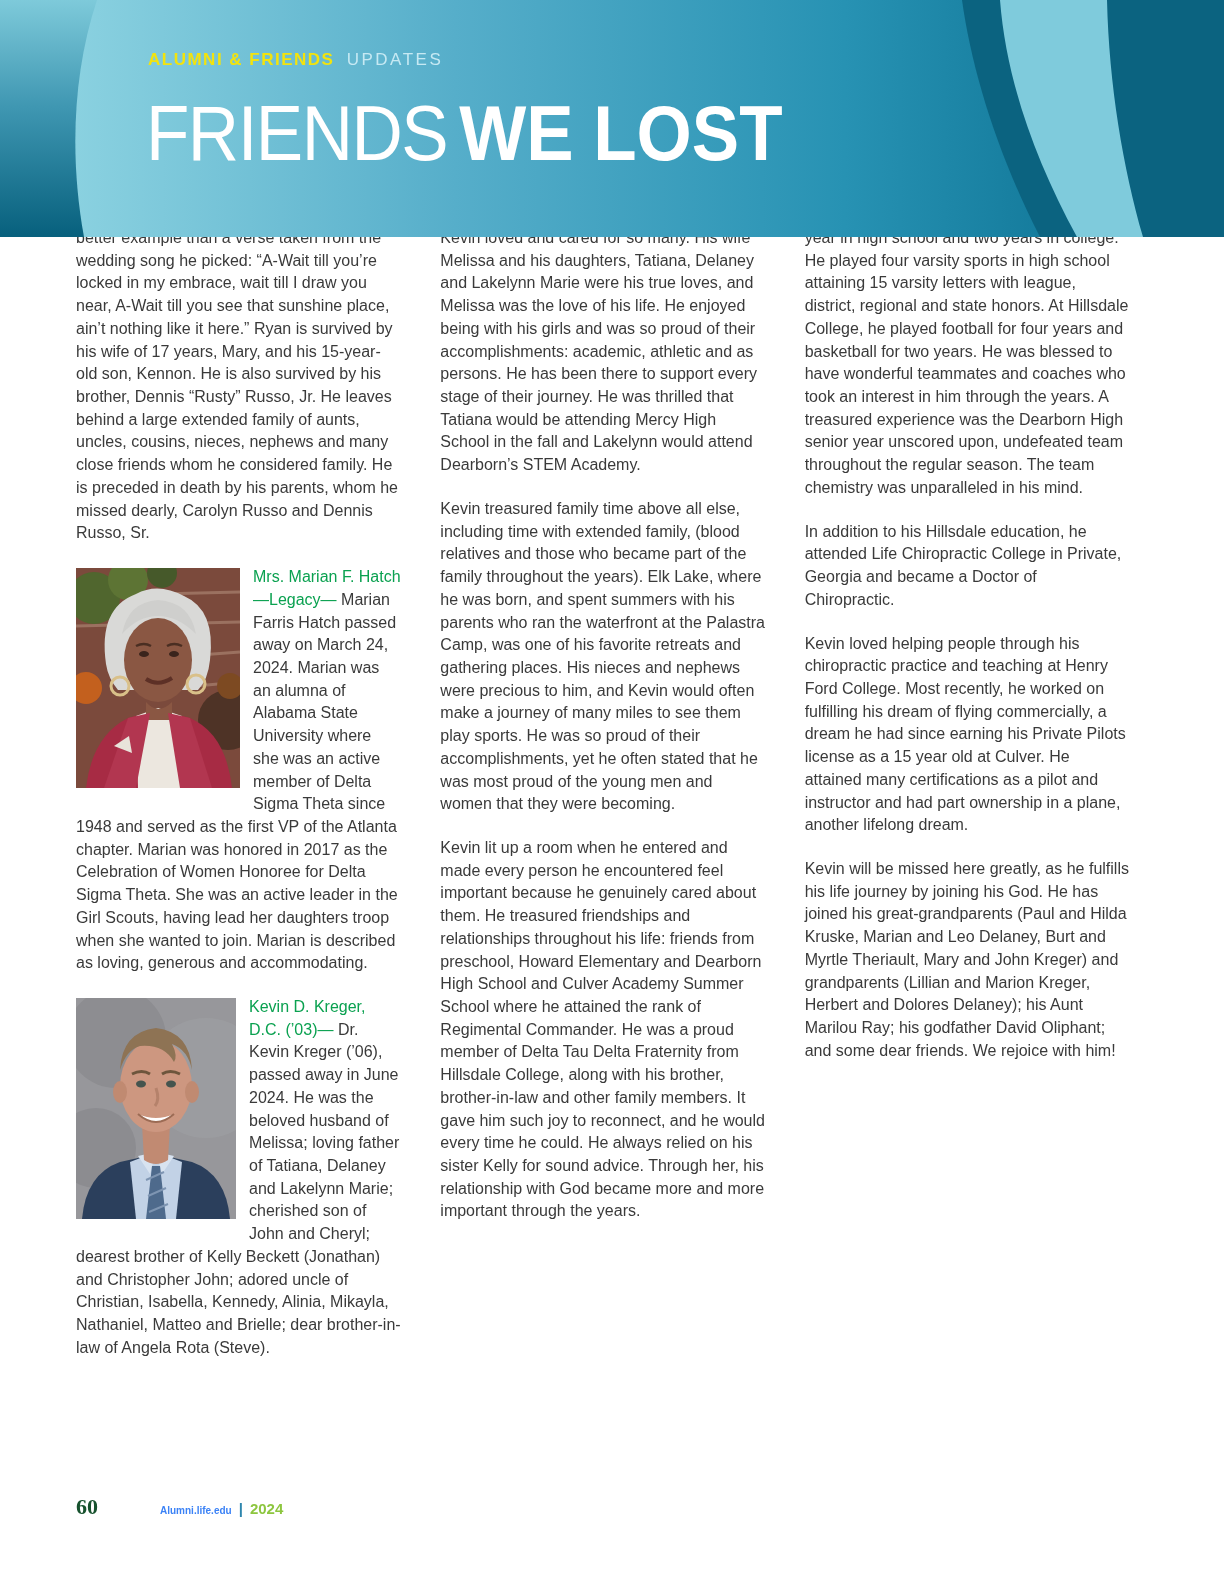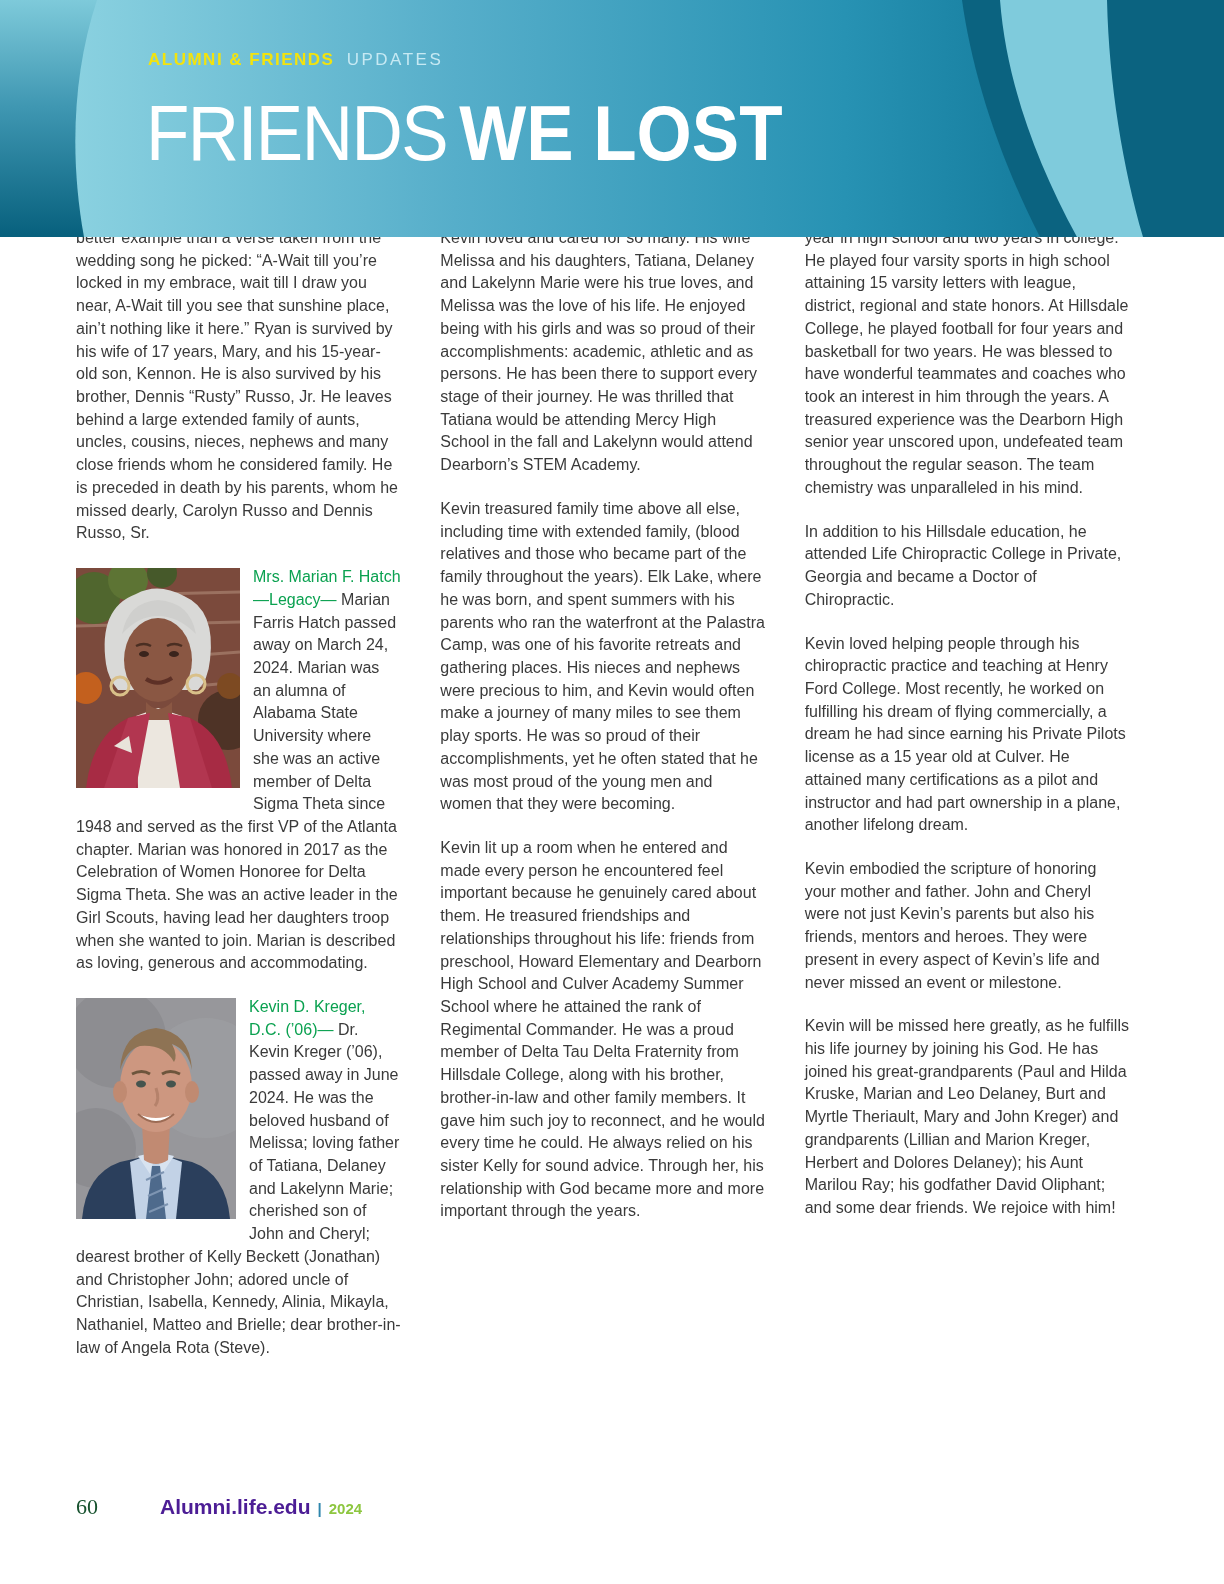--- a/index.html
+++ b/index.html
@@ -40,22 +40,22 @@
   .obit::after { content:""; display:block; clear:both; }
   .obit p { margin:0; }
   .photo {
     float:left; margin:2px 13px 6px 0; display:block; line-height:0;
   }
   .photo svg { display:block; }
   .name { color:#0aa150; font-weight:400; }
 
   
   .pagefoot { position:absolute; left:76px; top:1494px; display:flex; align-items:baseline; }
-  .pf-number { font-family:"Liberation Serif", serif; font-weight:400; font-size:22px; color:#17522e; }
-  .pf-site { margin-left:62px; font-size:21px; font-weight:700; color:#4c1d95; }
+  .pf-number { font-family:"Liberation Serif", serif; font-weight:700; font-size:22px; color:#17522e; }
+  .pf-site { margin-left:62px; font-size:10px; font-weight:700; color:#3b82f6; }
   .pf-divider { margin:0 7px; font-size:15px; font-weight:700; color:#2e86ad; }
   .pf-year { font-size:15px; font-weight:700; color:#8dc63f; }
 </style>
 </head>
 <body>
 
 <div class="page">
 
   <header class="masthead">
     <svg width="1224" height="237" viewBox="0 0 1224 237" preserveAspectRatio="none" aria-hidden="true">
@@ -153,36 +153,35 @@
             <path d="M44 72 Q46 34 80 30 Q114 34 116 72 Q112 52 96 46 Q102 58 98 64 Q88 46 64 48 Q50 52 44 72 Z" fill="#8e7354"></path>
             <path d="M56 76 Q66 71 74 76" stroke="#6d553c" stroke-width="3" fill="none"></path>
             <path d="M86 76 Q94 71 104 76" stroke="#6d553c" stroke-width="3" fill="none"></path>
             <ellipse cx="65" cy="86" rx="5" ry="3.4" fill="#44544e"></ellipse>
             <ellipse cx="95" cy="86" rx="5" ry="3.4" fill="#44544e"></ellipse>
             <path d="M80 90 Q84 102 79 108" stroke="#b5826b" stroke-width="3" fill="none"></path>
             <path d="M62 116 Q80 132 98 116 Q80 124 62 116 Z" fill="#ffffff"></path>
             <path d="M62 116 Q80 132 98 116" stroke="#9c6b54" stroke-width="2" fill="none"></path>
           </svg>
         </span>
-        <p><strong class="name">Kevin D. Kreger, D.C. (’06)—</strong>
+        <p><strong class="name">Kevin D. Kreger, D.C. (’03)—</strong>
           <span>Dr. Kevin Kreger (’06), passed away in June 2024. He was the beloved husband of Melissa; loving father of Tatiana, Delaney and Lakelynn Marie; cherished son of John and Cheryl; dearest brother of Kelly Beckett (Jonathan) and Christopher John; adored uncle of Christian, Isabella, Kennedy, Alinia, Mikayla, Nathaniel, Matteo and Brielle; dear brother-in-law of Angela Rota (Steve).</span></p>
       </div>
     </section>
 
     <section class="col">
       <p>Kevin loved and cared for so many. His wife Melissa and his daughters, Tatiana, Delaney and Lakelynn Marie were his true loves, and Melissa was the love of his life. He enjoyed being with his girls and was so proud of their accomplishments: academic, athletic and as persons. He has been there to support every stage of their journey. He was thrilled that Tatiana would be attending Mercy High School in the fall and Lakelynn would attend Dearborn’s STEM Academy.</p>
       <p>Kevin treasured family time above all else, including time with extended family, (blood relatives and those who became part of the family throughout the years). Elk Lake, where he was born, and spent summers with his parents who ran the waterfront at the Palastra Camp, was one of his favorite retreats and gathering places. His nieces and nephews were precious to him, and Kevin would often make a journey of many miles to see them play sports. He was so proud of their accomplishments, yet he often stated that he was most proud of the young men and women that they were becoming.</p>
       <p>Kevin lit up a room when he entered and made every person he encountered feel important because he genuinely cared about them. He treasured friendships and relationships throughout his life: friends from preschool, Howard Elementary and Dearborn High School and Culver Academy Summer School where he attained the rank of Regimental Commander. He was a proud member of Delta Tau Delta Fraternity from Hillsdale College, along with his brother, brother-in-law and other family members. It gave him such joy to reconnect, and he would every time he could. He always relied on his sister Kelly for sound advice. Through her, his relationship with God became more and more important through the years.</p>
     </section>
 
     <section class="col">
       <p>year in high school and two years in college. He played four varsity sports in high school attaining 15 varsity letters with league, district, regional and state honors. At Hillsdale College, he played football for four years and basketball for two years. He was blessed to have wonderful teammates and coaches who took an interest in him through the years. A treasured experience was the Dearborn High senior year unscored upon, undefeated team throughout the regular season. The team chemistry was unparalleled in his mind.</p>
       <p>In addition to his Hillsdale education, he attended Life Chiropractic College in Private, Georgia and became a Doctor of Chiropractic.</p>
       <p>Kevin loved helping people through his chiropractic practice and teaching at Henry Ford College. Most recently, he worked on fulfilling his dream of flying commercially, a dream he had since earning his Private Pilots license as a 15 year old at Culver. He attained many certifications as a pilot and instructor and had part ownership in a plane, another lifelong dream.</p>
-      <p>Kevin embodied the scripture of honoring your mother and father. John and Cheryl were not just Kevin’s parents but also his friends, mentors and heroes. They were present in every aspect of Kevin’s life and never missed an event or milestone.</p>
       <p>Kevin will be missed here greatly, as he fulfills his life journey by joining his God. He has joined his great-grandparents (Paul and Hilda Kruske, Marian and Leo Delaney, Burt and Myrtle Theriault, Mary and John Kreger) and grandparents (Lillian and Marion Kreger, Herbert and Dolores Delaney); his Aunt Marilou Ray; his godfather David Oliphant; and some dear friends. We rejoice with him!</p>
     </section>
 
   </main>
 
   <footer class="pagefoot">
     <span class="pf-number">60</span>
     <span class="pf-site">Alumni.life.edu</span>
     <span class="pf-divider">|</span>
     <span class="pf-year">2024</span>

